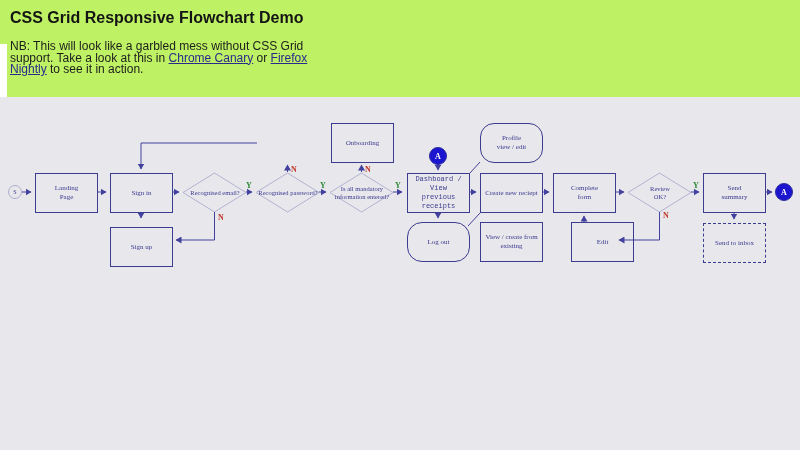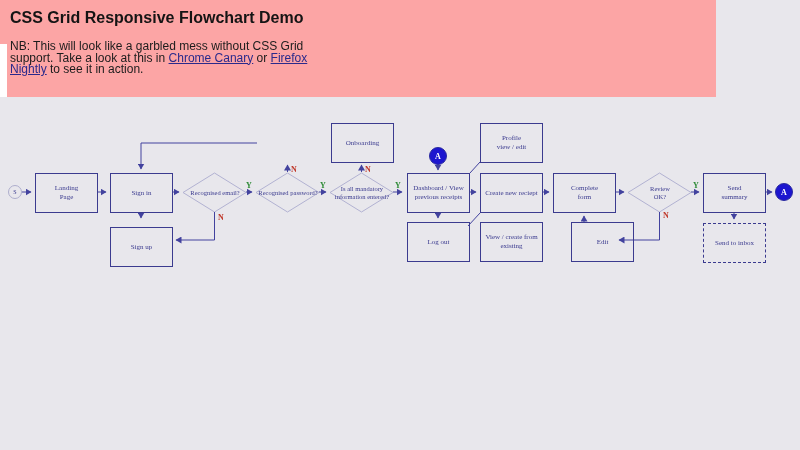--- a/index.html
+++ b/index.html
@@ -1,17 +1,17 @@
 <!DOCTYPE html>
 <html><head>
 <meta charset="utf-8">
 <style>
   html,body{margin:0;padding:0;width:800px;height:450px;overflow:hidden;
     font-family:"Liberation Sans",sans-serif;background:#e8e7ec;}
-  .header{position:absolute;left:0;top:0;width:716px;height:97px;background:#fca5a5;}
+  .header{position:absolute;left:0;top:0;width:800px;height:97px;background:#bef264;}
   .title{margin:0;padding:9px 0 0 10px;font-size:16px;font-weight:bold;color:#141414;}
   .note{position:absolute;left:10px;top:41px;font-size:12px;line-height:11.5px;color:#1c1c1c;}
   .note a{color:#2a2a8c;text-decoration:underline;cursor:pointer;}
   .strip{position:absolute;left:0;top:44px;width:7px;height:53px;background:#ffffff;}
   .stage{position:absolute;left:0;top:97px;width:800px;height:353px;background:#e8e7ec;}
   .wires{position:absolute;left:0;top:0;width:800px;height:353px;}
   .box{position:absolute;box-sizing:border-box;width:63px;height:40px;
     border:1px solid #3b3b8f;color:#3b3b8f;display:flex;align-items:center;justify-content:center;
     text-align:center;font:7px/9px "Liberation Serif",serif;white-space:pre-line;}
   .dashed{border:1px dashed #3b3b8f;}
@@ -81,24 +81,24 @@
     </g>
   </svg>
 
   <div class="circle start">S</div>
 
   <div class="box" style="left:35px;top:76px;">Landing
 Page</div>
   <div class="box" style="left:110px;top:76px;">Sign in</div>
   <div class="box" style="left:110px;top:130px;">Sign up</div>
   <div class="box" style="left:331px;top:26px;">Onboarding</div>
-  <div class="box" style="left:407px;top:76px;">Dashboard / View
+  <div class="box" style="left:407px;top:76px;font-family:Liberation Mono, monospace;">Dashboard / View
 previous receipts</div>
-  <div class="box" style="left:407px;top:125px;">Log out</div>
-  <div class="box" style="left:480px;top:26px;">Profile
+  <div class="box" style="left:407px;top:125px;border-radius:15px;">Log out</div>
+  <div class="box" style="left:480px;top:26px;border-radius:14px;">Profile
 view / edit</div>
   <div class="box" style="left:480px;top:76px;">Create new reciept</div>
   <div class="box" style="left:480px;top:125px;">View / create from
 existing</div>
   <div class="box" style="left:553px;top:76px;">Complete
 form</div>
   <div class="box" style="left:553px;top:125px;margin-left:18px;">Edit</div>
   <div class="box" style="left:703px;top:76px;">Send
 summary</div>
   <div class="box dashed" style="left:703px;top:126px;">Send to inbox</div>

